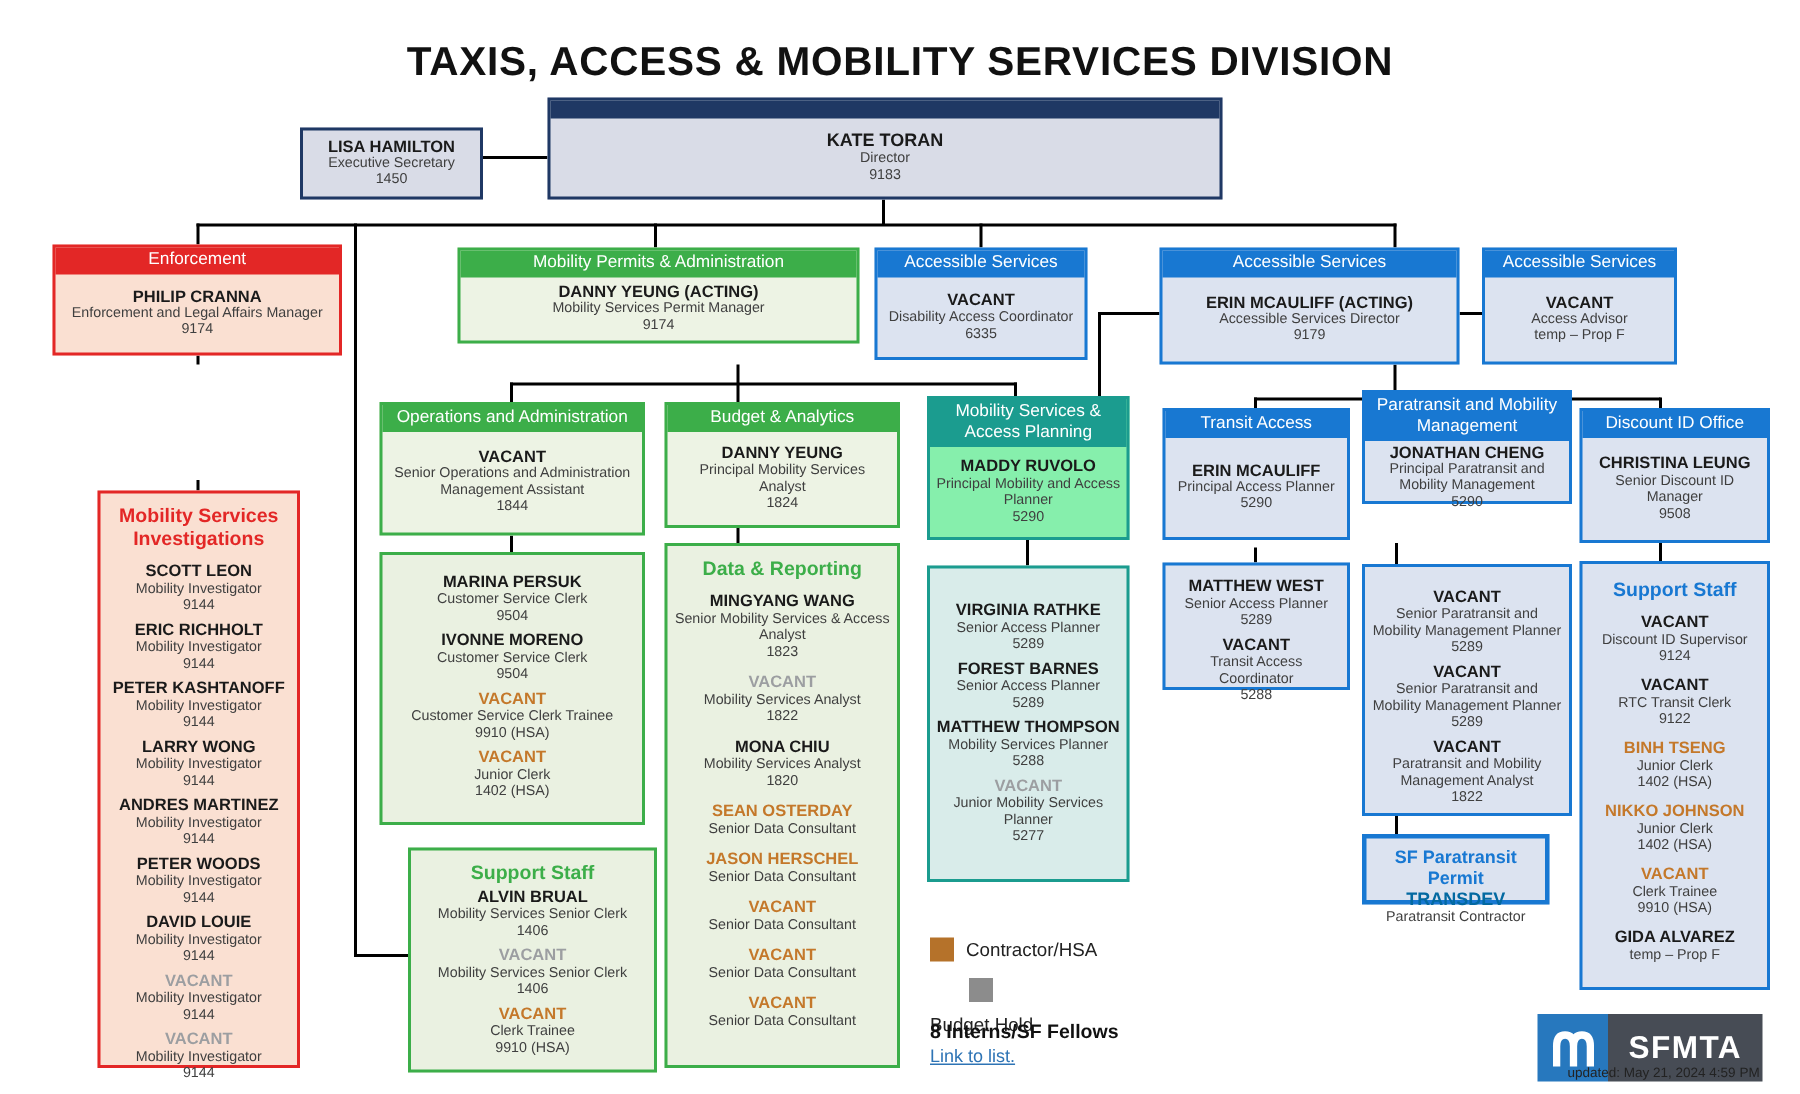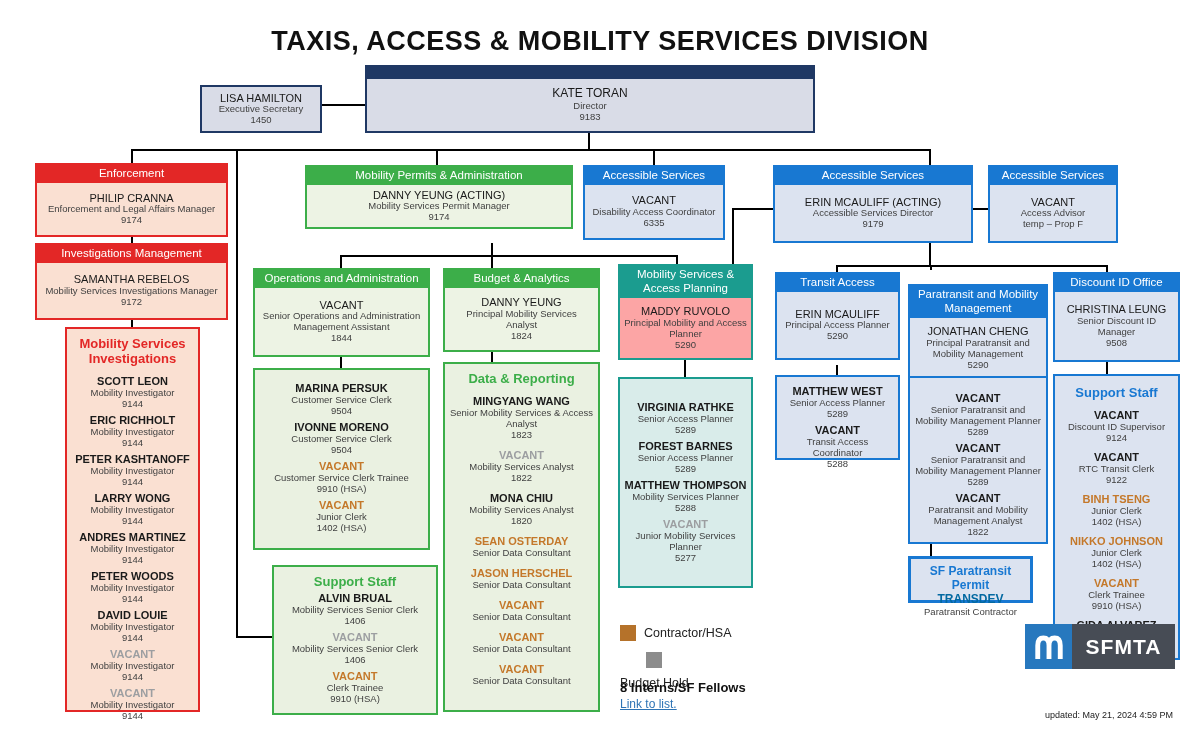--- a/index.html
+++ b/index.html
@@ -4,21 +4,21 @@
 <style>
   html,body{margin:0;padding:0;}
   body{font-family:"Liberation Sans",sans-serif;background:#fff;}
   #canvas{position:relative;width:1200px;height:729px;background:#fff;overflow:hidden;}
   .pagetitle{position:absolute;left:0;right:0;top:26px;text-align:center;font-size:27px;font-weight:800;letter-spacing:.5px;color:#111;}
   .ln{position:absolute;background:#000;}
   
   .obox{position:absolute;border:2px solid;box-sizing:border-box;display:flex;flex-direction:column;}
   .obox-h{color:#fff;text-align:center;font-size:11.5px;line-height:1.2;padding:2px 2px;flex:0 0 auto;display:flex;align-items:center;justify-content:center;}
   .obox-b{flex:1 1 auto;display:flex;flex-direction:column;align-items:center;justify-content:center;text-align:center;padding:2px 4px;}
-  .p-name{font-size:11px;font-weight:normal;color:#1a1a1a;line-height:1.15;}
+  .p-name{font-size:11px;font-weight:bold;color:#1a1a1a;line-height:1.15;}
   .p-role{font-size:9.5px;color:#3f3f3f;line-height:1.15;}
   .p-code{font-size:9.5px;color:#3f3f3f;line-height:1.15;}
   
   .sbox{position:absolute;border:2px solid;box-sizing:border-box;text-align:center;padding:8px 4px 4px 4px;}
   .sbox-title{font-size:13px;font-weight:bold;line-height:1.15;margin-bottom:8px;}
   .entry{margin-bottom:5px;}
   .entry .e-name{font-size:11px;font-weight:bold;line-height:12px;color:#1a1a1a;}
   .entry .e-role{font-size:9.5px;line-height:11px;color:#3f3f3f;}
   .entry .e-code{font-size:9.5px;line-height:11px;color:#3f3f3f;}
   .e-name.contractor{color:#C4782A;}
@@ -30,21 +30,21 @@
   .sbox.red{background:#FAE0D2;}
   .sbox.red .sbox-title{color:#E32726;}
   .green{border-color:#3CAE49;background:#EDF3E4;}
   .green .obox-h{background:#3CAE49;}
   .sbox.green{background:#EAF1E1;}
   .sbox.green .sbox-title{color:#3CAE49;}
   .blue{border-color:#1878D2;background:#DCE3F0;}
   .blue .obox-h{background:#1878D2;}
   .sbox.blue{background:#DCE3F0;}
   .sbox.blue .sbox-title{color:#1878D2;}
-  .teal{border-color:#1B9C8F;background:#fca5a5;}
+  .teal{border-color:#1B9C8F;background:#86efac;}
   .teal .obox-h{background:#1B9C8F;}
   .sbox.teal{background:#D9ECEA;}
   
   .legend-row{position:absolute;display:flex;align-items:center;gap:8px;}
   .legend-swatch{width:16px;height:16px;display:inline-block;}
   .legend-label{font-size:12.5px;color:#222;}
   .interns{position:absolute;font-size:13px;font-weight:bold;color:#111;}
   .linklist{position:absolute;font-size:12px;color:#2E74B5;text-decoration:underline;cursor:pointer;}
   .sfmta{position:absolute;display:flex;}
   .sfmta-m{width:47px;height:45px;background:#2778BE;display:flex;align-items:center;justify-content:center;}
@@ -106,28 +106,20 @@
   </div>
 
   <div class="obox red" style="left:35px;top:163px;width:193px;height:74px">
     <div class="obox-h">Enforcement</div>
     <div class="obox-b">
       <div class="p-name">PHILIP CRANNA</div>
       <div class="p-role">Enforcement and Legal Affairs Manager</div>
       <div class="p-code">9174</div>
     </div>
   </div>
-  <div class="obox red" style="left:35px;top:243px;width:193px;height:77px">
-    <div class="obox-h">Investigations Management</div>
-    <div class="obox-b">
-      <div class="p-name">SAMANTHA REBELOS</div>
-      <div class="p-role">Mobility Services Investigations Manager</div>
-      <div class="p-code">9172</div>
-    </div>
-  </div>
   <div class="sbox red" style="left:65px;top:327px;width:135px;height:385px">
     <div class="sbox-title">Mobility Services Investigations</div>
     <div>
 
         <div class="entry">
           <div class="e-name">SCOTT LEON</div>
           <div class="e-role">Mobility Investigator</div>
           <div class="e-code">9144</div>
         </div>
 
@@ -391,21 +383,21 @@
         </div>
 
         <div class="entry">
           <div class="e-name">VACANT</div>
           <div class="e-role">Transit Access Coordinator</div>
           <div class="e-code">5288</div>
         </div>
       </div>
   </div>
 
-  <div class="obox blue" style="left:908px;top:284px;width:140px;height:96px">
+  <div class="obox blue" style="left:908px;top:260px;width:140px;height:76px">
     <div class="obox-h">Paratransit and Mobility Management</div>
     <div class="obox-b">
       <div class="p-name">JONATHAN CHENG</div>
       <div class="p-role">Principal Paratransit and Mobility Management</div>
       <div class="p-code">5290</div>
     </div>
   </div>
   <div class="sbox blue" style="left:908px;top:376px;width:140px;height:168px;padding-top:14px">
     <div>
 
@@ -492,21 +484,21 @@
       </div>
 
       <div class="legend-row" style="left: 620px; top: 652px; flex-direction: column;">
         <span class="legend-swatch" style="background: rgb(140, 140, 140);"></span>
         <span class="legend-label">Budget Hold</span>
       </div>
     </div>
   <div class="interns" style="left:620px;top:680px">8 Interns/SF Fellows</div>
   <a class="linklist" style="left:620px;top:697px">Link to list.</a>
 
-  <div class="sfmta" style="left:1025px;top:624px">
+  <div class="sfmta" style="left:1025px;top:676px">
     <div class="sfmta-m">
       <svg viewBox="0 0 48 48" width="36" height="36" aria-hidden="true">
         <path d="M9 40 V22 Q9 12 16.5 12 Q24 12 24 22 V40 M24 22 Q24 12 31.5 12 Q39 12 39 22 V40" fill="none" stroke="#ffffff" stroke-width="6.5"></path>
       </svg>
     </div>
     <div class="sfmta-t">SFMTA</div>
   </div>
   <div class="updated" style="left:1045px;top:710px">updated: May 21, 2024 4:59 PM</div>
 </div>
 

